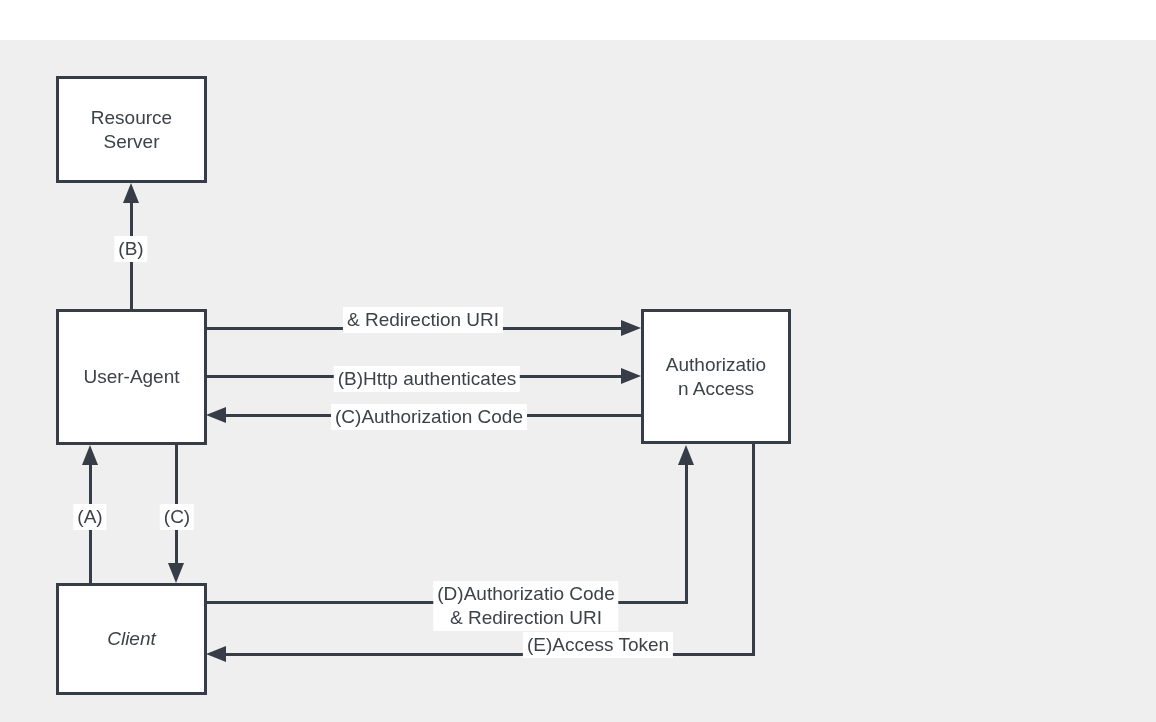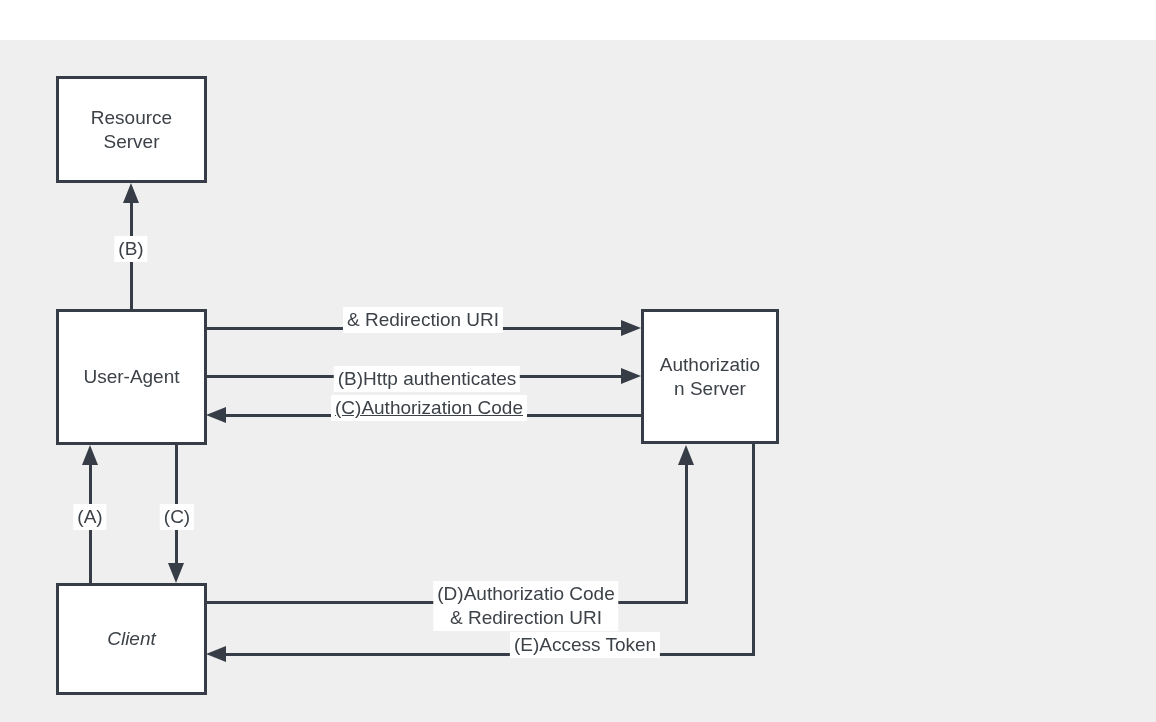--- a/index.html
+++ b/index.html
@@ -11,21 +11,21 @@
     margin-top:40px;
   }
   .node {
     position:absolute; background:#ffffff;
     border:3px solid #363d47; box-sizing:border-box;
     display:flex; flex-direction:column; align-items:center; justify-content:center;
     font-size:19px; line-height:24px; text-align:center;
   }
   #node-resource-owner { left:56px;  top:36px;  width:151px; height:107px; }
   #node-user-agent     { left:56px;  top:269px; width:151px; height:136px; }
-  #node-auth-server    { left:641px; top:269px; width:138px; height:135px; }
+  #node-auth-server    { left:641px; top:269px; width:150px; height:135px; }
   #node-client         { left:56px;  top:543px; width:151px; height:112px;font-style:italic; }
 
   .line { position:absolute; background:#363d47; }
   .h { height:3px; } .v { width:3px; }
 
   #line-b-vert { left:130px; top:163px; height:106px; }
   #line-a-h    { left:206px; top:287px; width:417px; }
   #line-b-h    { left:206px; top:335px; width:417px; }
   #line-c-h    { left:224px; top:374px; width:417px; }
   #line-a-v    { left:89px;  top:423px; height:120px; }
@@ -50,23 +50,23 @@
   #ah-d-v    { left:678px; top:405px; }
   #ah-e-h    { left:206px; top:606px; }
 
   .edge-label {
     position:absolute; background:#ffffff;
     font-size:19px; line-height:24px; text-align:center;
     padding:1px 4px; transform:translateX(-50%); white-space:nowrap;
   }
   #label-a-top { left:423px; top:267px; }
   #label-b-mid { left:427px; top:326px; }
-  #label-c-mid { left:429px; top:355px;text-decoration:underline; }
+  #label-c-mid { left:429px; top:364px; }
   #label-d     { left:526px; top:541px; }
-  #label-e     { left:585px; top:592px; }
+  #label-e     { left:598px; top:592px; }
   #label-b-vert { left:131px; top:196px; }
   #label-a-vert { left:90px;  top:464px; }
   #label-c-vert { left:177px; top:464px; }
 
   .cutoff {
     position:absolute; left:130px; top:717px;
     font-size:15px; line-height:15px; color:#8f9296;
     white-space:nowrap; letter-spacing:0.5px;
   }
 </style>
@@ -97,21 +97,21 @@
 
   <div class="node" id="node-resource-owner">
     <div>Resource</div>
     <div>Server</div>
   </div>
   <div class="node" id="node-user-agent">
     <div>User-Agent</div>
   </div>
   <div class="node" id="node-auth-server">
     <div>Authorizatio</div>
-    <div>n Server</div>
+    <div>n Access</div>
   </div>
   <div class="node" id="node-client">
     <div>Client</div>
   </div>
 
   <div class="edge-label" id="label-a-top">
     <div>&amp; Redirection URI</div>
   </div>
   <div class="edge-label" id="label-b-mid">
     <div>(B)Http authenticates</div>

